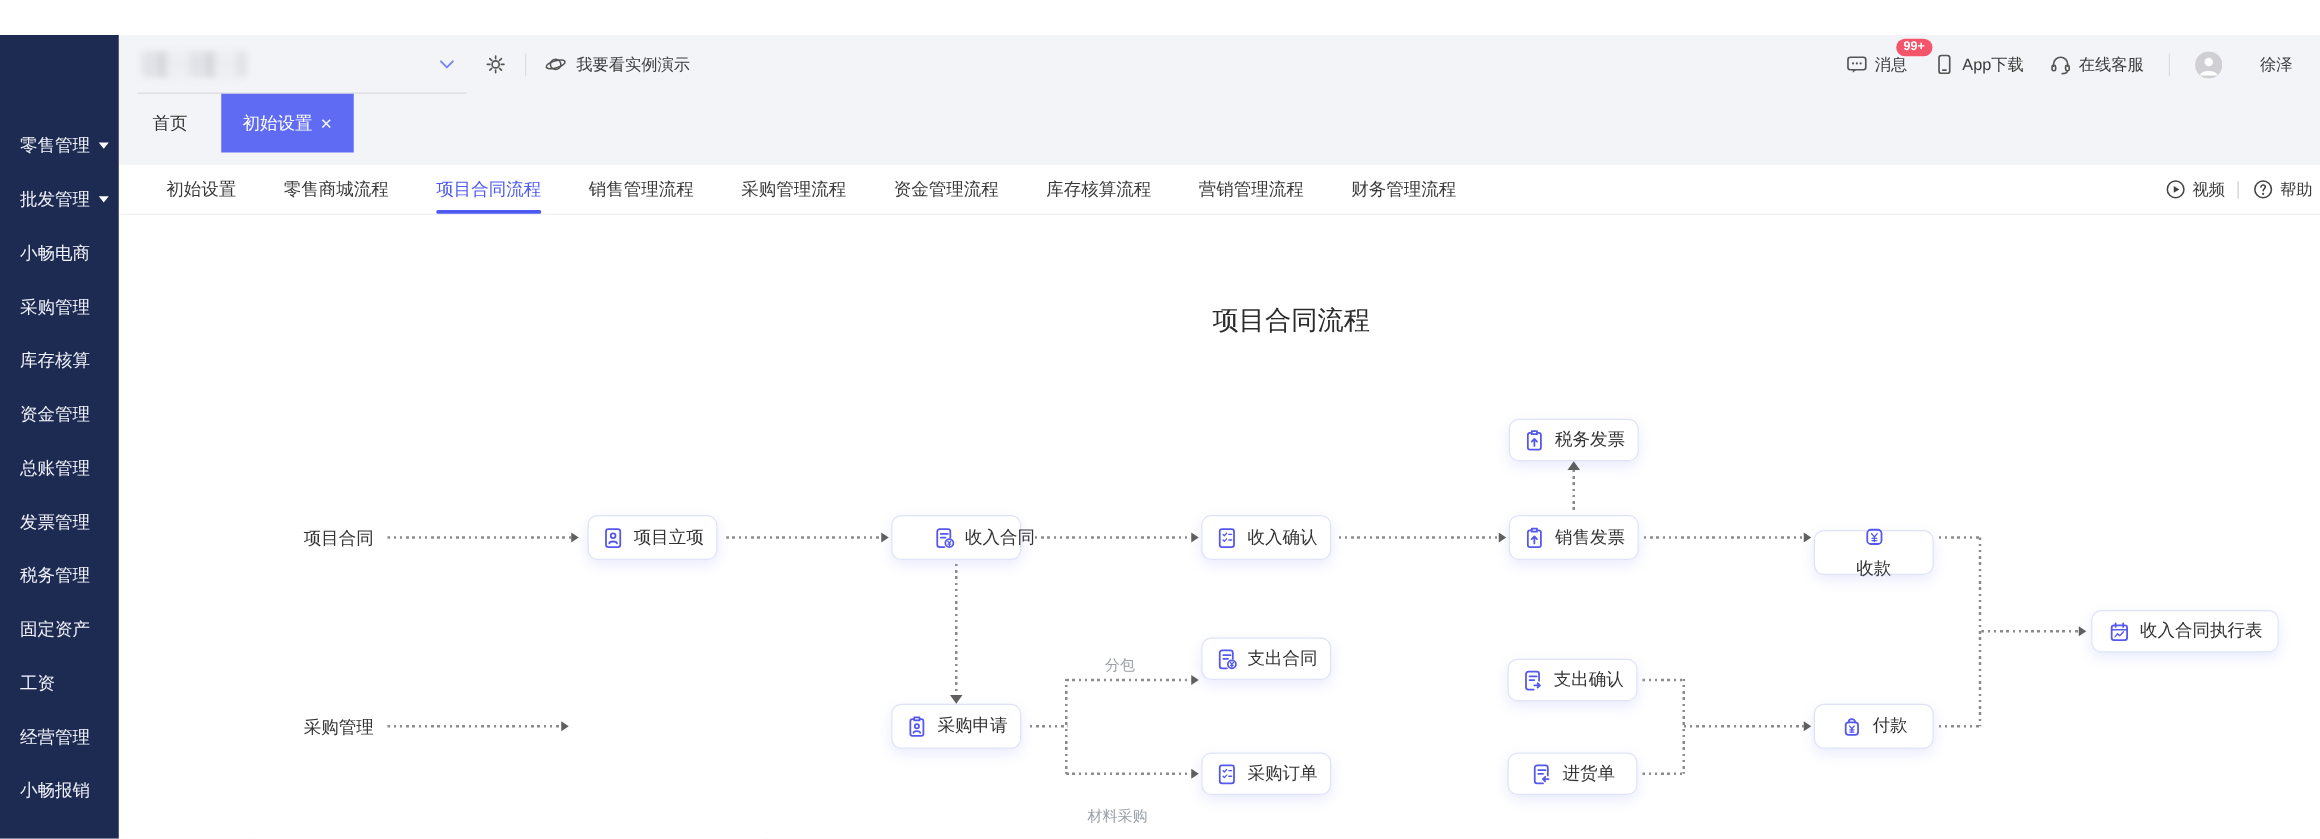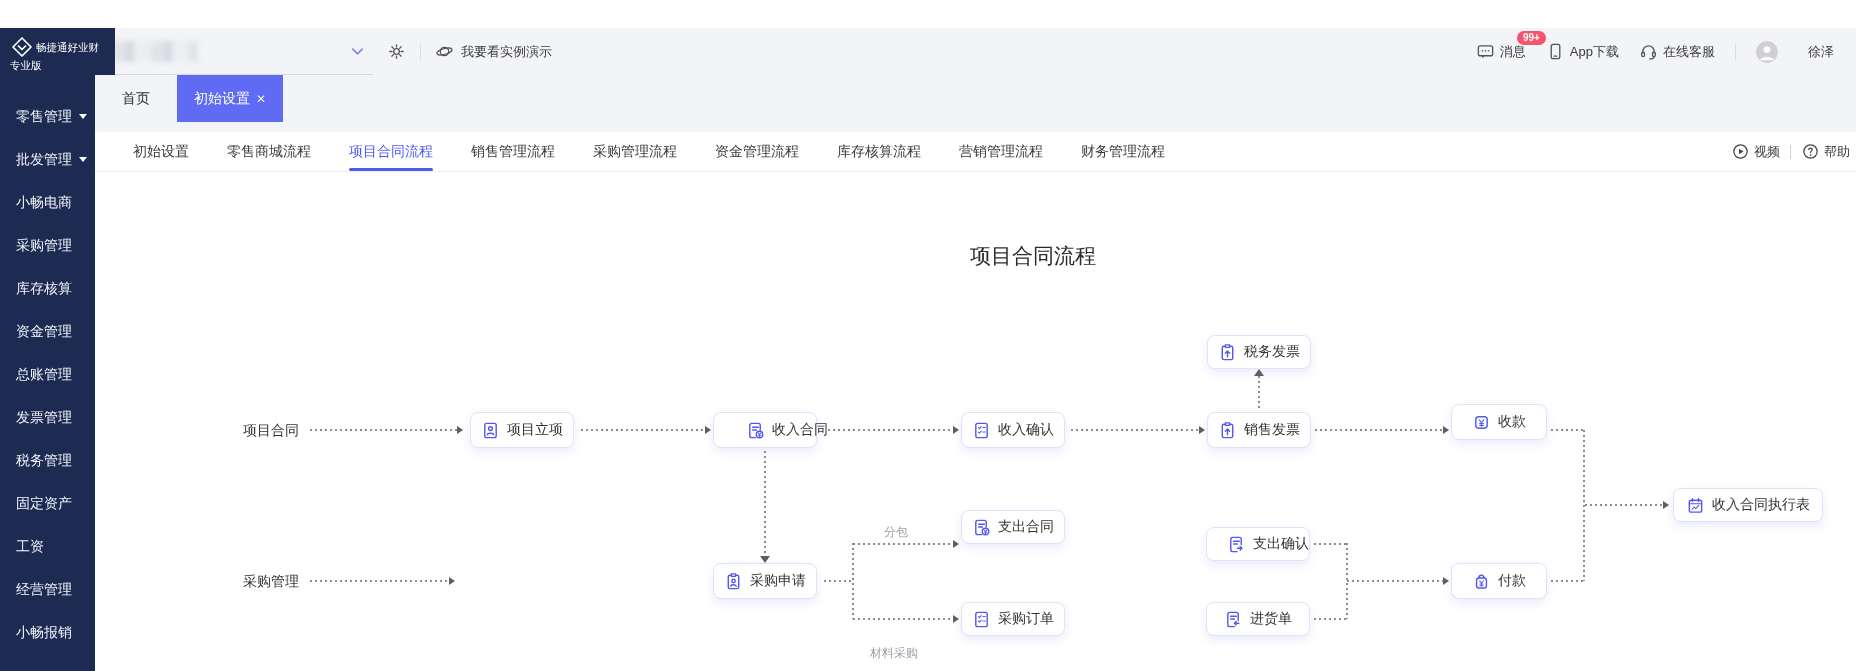--- a/index.html
+++ b/index.html
@@ -86,30 +86,20 @@
     border-right:5px solid transparent; border-top:7px solid #5f5f5f; }
 </style>
 </head>
 <body>
 
 <div class="topgap"></div>
 
 <div class="app">
 
   <div class="side">
-    <div class="logo-block">
-      <svg class="logo-mark" viewBox="0 0 22 22">
-        <g fill="none" stroke="#fff" stroke-width="1.7" stroke-linejoin="round">
-          <path d="M11 2L2 11l9 9 9-9z"></path>
-            <path d="M7 9.5l4 4 4-4"></path>
-        </g>
-      </svg>
-      <span class="logo-name">畅捷通好业财</span>
-      <span class="logo-edition">专业版</span>
-    </div>
     <div class="menu">
       <div class="menu-item">
           <span>零售管理</span>
           <span class="tri"></span>
         </div>
       <div class="menu-item">
           <span>批发管理</span>
           <span class="tri"></span>
         </div>
       <div class="menu-item">
@@ -308,21 +298,21 @@
         <div class="node" style="left:1112px; top:240px; width:104px;">
           <span class="nicon"><svg viewBox="0 0 20 20">
                 <g fill="none" stroke="#5558ee" stroke-width="1.5" stroke-linecap="round" stroke-linejoin="round">
                   <rect x="4.5" y="3.5" width="11" height="14" rx="1.8"></rect>
                   <path d="M7.8 2h4.4v2.6H7.8z" fill="#fff"></path>
                   <path d="M10 14.5V8.8M7.8 10.8L10 8.5l2.2 2.3"></path>
                 </g>
               </svg></span>
           <span>销售发票</span>
         </div>
-        <div class="node" style="left:1356px; top:232px; width:96px;">
+        <div class="node" style="left:1356px; top:252px; width:96px;flex-direction:column;">
           <span class="nicon"><svg viewBox="0 0 20 20">
                 <g fill="none" stroke="#5558ee" stroke-width="1.5" stroke-linecap="round" stroke-linejoin="round">
                   <rect x="4" y="4" width="12" height="12" rx="3"></rect>
                 </g>
                 <g fill="none" stroke="#5558ee" stroke-width="1.1" stroke-linecap="round" stroke-linejoin="round">
                   <path d="M7.6 7.2l2.4 2.9 2.4-2.9M8 11.2h4M8 13.2h4M10 10.4v3.6"></path>
                 </g>
               </svg></span>
           <span>收款</span>
         </div>
@@ -366,21 +356,21 @@
                   <path d="M15 9.5v-5a2 2 0 0 0-2-2H6a2 2 0 0 0-2 2v11a2 2 0 0 0 2 2h4"></path>
                   <path d="M7 6.5h6M7 9.5h4"></path>
                   <circle cx="14.2" cy="14.2" r="3.4" fill="#fff"></circle>
                 </g>
                 <g fill="none" stroke="#5558ee" stroke-width="1.1" stroke-linecap="round" stroke-linejoin="round">
                   <path d="M12.9 12.6l1.3 1.6 1.3-1.6M13.1 15h2.2M14.2 14.2v2.2"></path>
                 </g>
               </svg></span>
           <span>支出合同</span>
         </div>
-        <div class="node h34" style="left:1111px; top:355px; width:104px;justify-content:flex-end;">
+        <div class="node h34" style="left:1111px; top:355px; width:104px;">
           <span class="nicon"><svg viewBox="0 0 20 20">
                 <g fill="none" stroke="#5558ee" stroke-width="1.5" stroke-linecap="round" stroke-linejoin="round">
                   <path d="M15 10V4.5a2 2 0 0 0-2-2H6a2 2 0 0 0-2 2v11a2 2 0 0 0 2 2h4.5"></path>
                   <path d="M7 6.5h6M7 9.5h4"></path>
                   <path d="M11 14h4.6M13.8 12.2l1.9 1.8-1.9 1.8"></path>
                 </g>
               </svg></span>
           <span>支出确认</span>
         </div>
         <div class="node h34" style="left:866px; top:430px; width:104px;">

